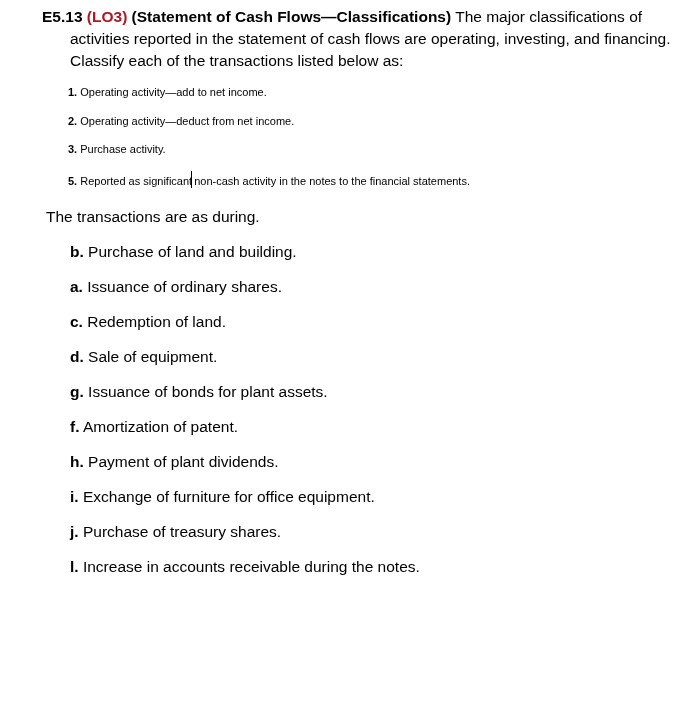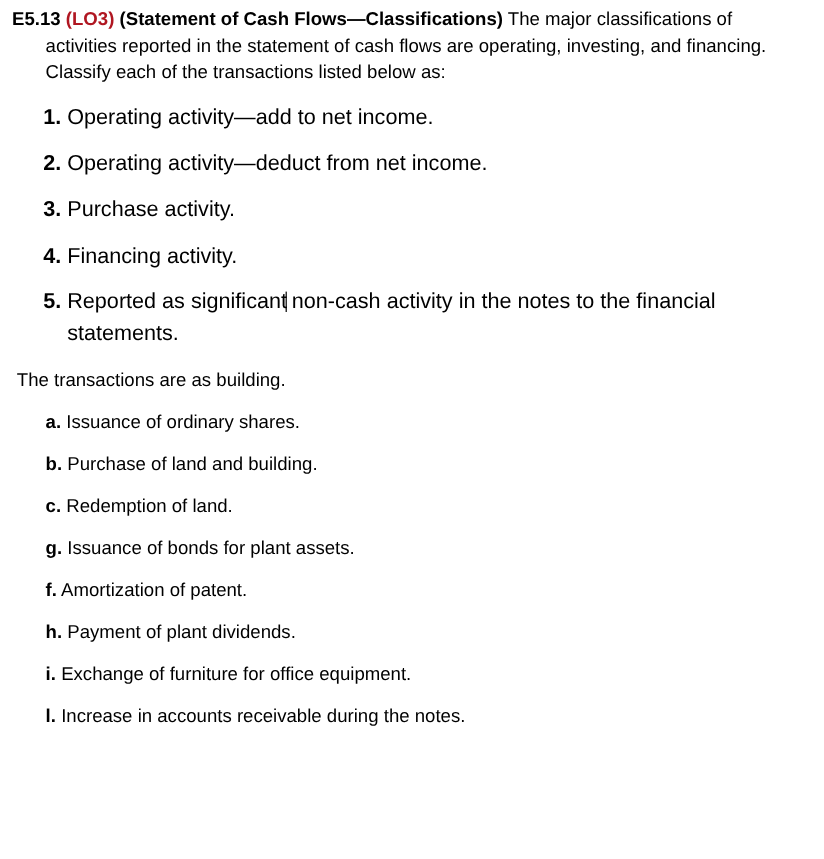--- a/index.html
+++ b/index.html
@@ -13,20 +13,21 @@
     font-family: "Liberation Sans", sans-serif;
     color: #000000;
     overflow: hidden;
   }
   .page {
     width: 650px;
     height: 716px;
     position: relative;
     box-sizing: border-box;
     padding: 6px 10px 0 10px;
+    margin-left: 32px;
   }
   .exercise {
     font-size: 15.5px;
     line-height: 1.42;
   }
   .ex-head {
     margin: 0;
     padding-left: 28px;
     text-indent: -28px;
   }
@@ -42,21 +43,21 @@
   }
   .ex-body {
     font-weight: normal;
   }
   .class-list {
     margin: 0;
     padding: 0;
     list-style: none;
   }
   .class-list li {
-    font-size: 18px;
+    font-size: 11px;
     line-height: 1.42;
     margin-top: 13px;
     padding-left: 46px;
     text-indent: -20px;
   }
   .class-list li .marker {
     font-weight: bold;
   }
   .intro {
     font-size: 15.5px;
@@ -110,60 +111,64 @@
     </li>
     <li>
       <span class="marker">2.</span>
       <span>Operating activity—deduct from net income.</span>
     </li>
     <li>
       <span class="marker">3.</span>
       <span>Purchase activity.</span>
     </li>
     <li>
-      <span class="marker">4.</span>
-      <span>Financing activity.</span>
-    </li>
-    <li>
       <span class="marker">5.</span>
       <span>Reported as significant<span class="caret"></span> non-cash activity in the notes to the financial statements.</span>
     </li>
   </ul>
 
-  <p class="intro">The transactions are as building.</p>
+  <p class="intro">The transactions are as during.</p>
 
   <ul class="trans-list">
+    <li>
+      <span class="marker">b.</span>
+      <span>Purchase of land and building.</span>
+    </li>
     <li>
       <span class="marker">a.</span>
       <span>Issuance of ordinary shares.</span>
     </li>
     <li>
-      <span class="marker">b.</span>
-      <span>Purchase of land and building.</span>
+      <span class="marker">c.</span>
+      <span>Redemption of land.</span>
     </li>
     <li>
-      <span class="marker">c.</span>
-      <span>Redemption of land.</span>
+      <span class="marker">d.</span>
+      <span>Sale of equipment.</span>
     </li>
     <li>
       <span class="marker">g.</span>
       <span>Issuance of bonds for plant assets.</span>
     </li>
     <li>
       <span class="marker">f.</span>
       <span>Amortization of patent.</span>
     </li>
     <li>
       <span class="marker">h.</span>
       <span>Payment of plant dividends.</span>
     </li>
     <li>
       <span class="marker">i.</span>
       <span>Exchange of furniture for office equipment.</span>
     </li>
     <li>
+      <span class="marker">j.</span>
+      <span>Purchase of treasury shares.</span>
+    </li>
+    <li>
       <span class="marker">l.</span>
       <span>Increase in accounts receivable during the notes.</span>
     </li>
 
   </ul>
 
 </div>
 
 </body></html>

